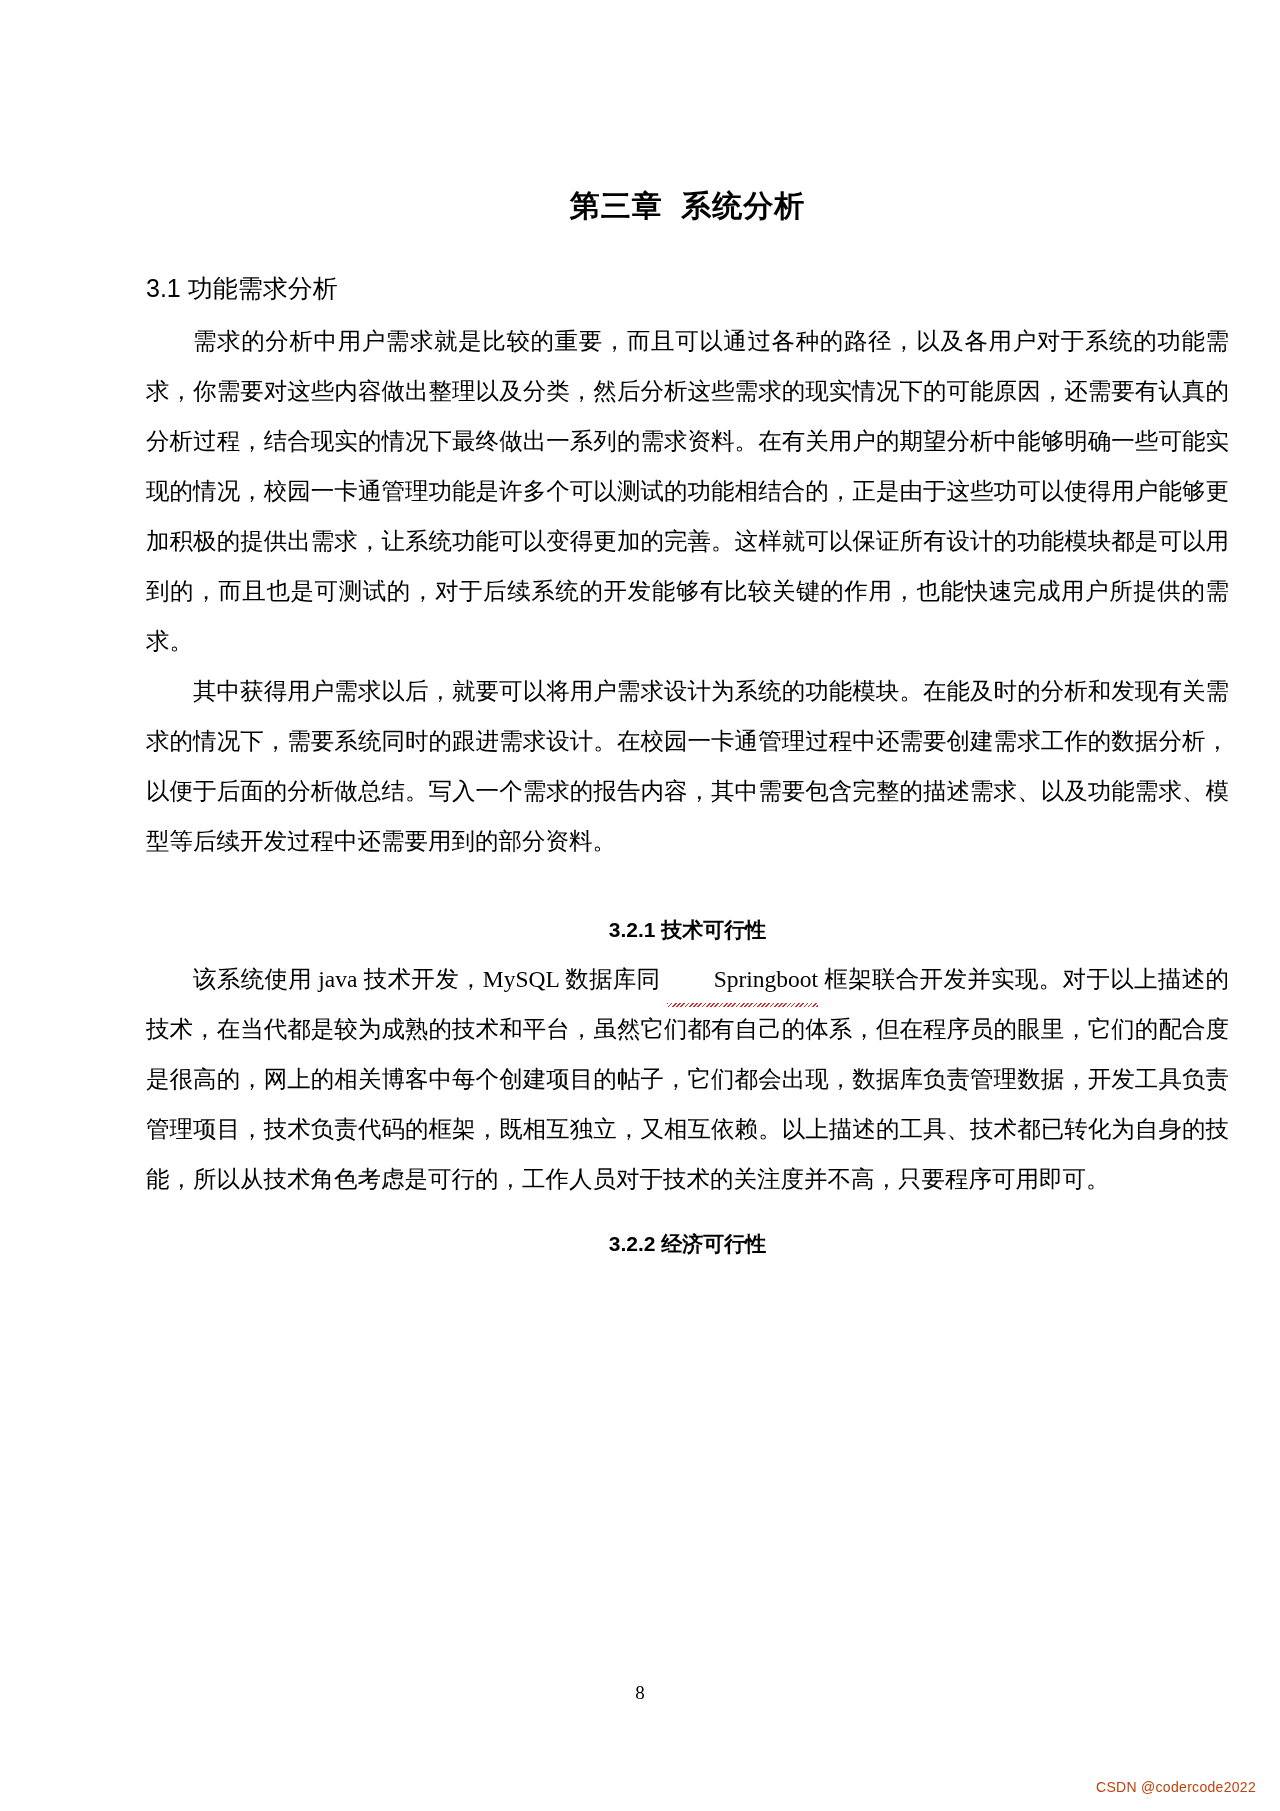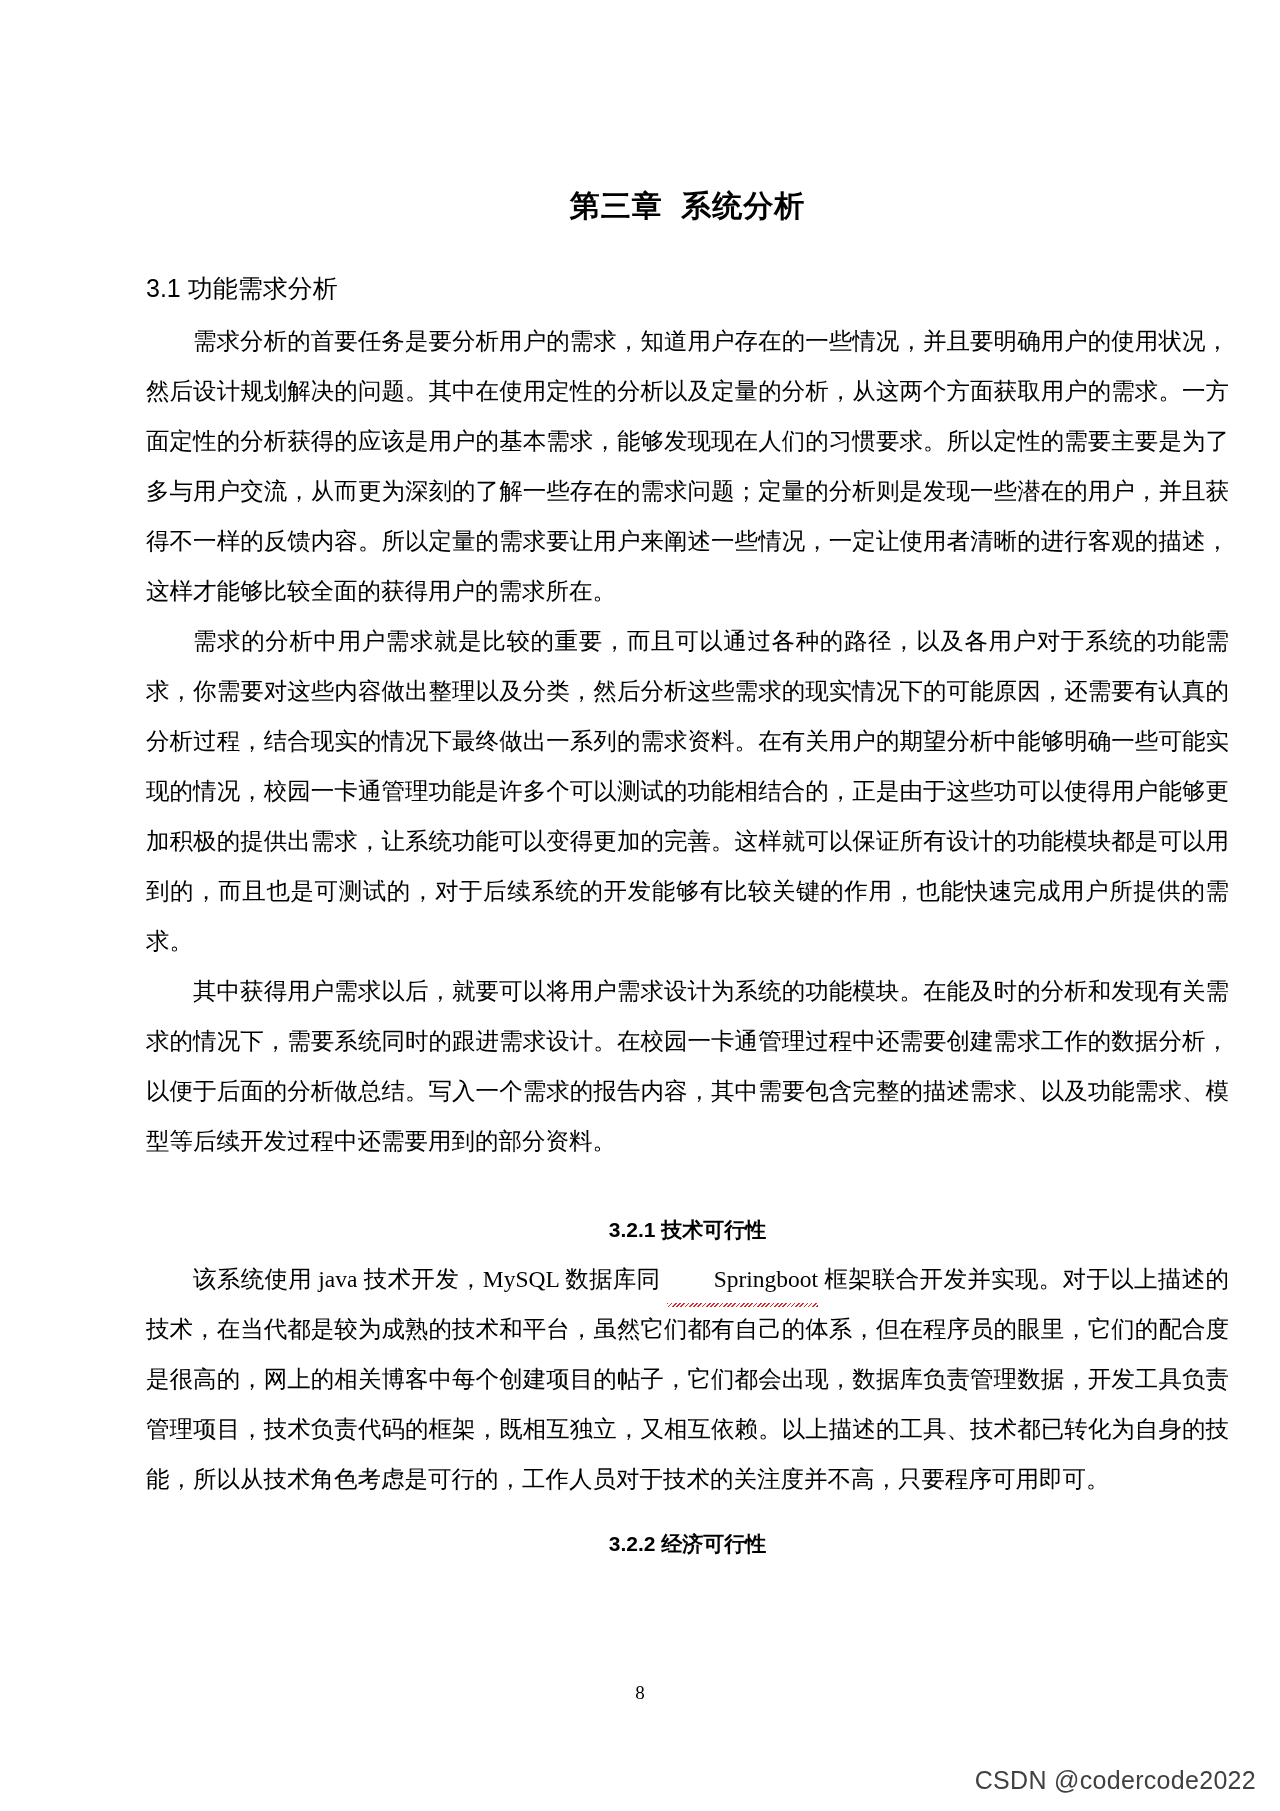--- a/index.html
+++ b/index.html
@@ -116,42 +116,41 @@
     font-family: "Liberation Serif", "DejaVu Serif", serif;
     font-size: 19px;
     color: #000000;
   }
 
   .watermark {
     position: absolute;
     right: 24px;
     bottom: 16px;
     font-family: "Liberation Sans", "DejaVu Sans", sans-serif;
-    font-size: 25px;
-    color: #404040;
+    font-size: 14px;
+    color: #c2410c;
     letter-spacing: 0.3px;
     white-space: nowrap;
   }
 </style>
 </head>
 <body>
 
 <div class="page">
 
   <div class="content">
 
     <h1 class="chapter-title">第三章  系统分析</h1>
 
     <div class="spacer-title-h2"></div>
 
     <h2 class="h2">3.1 功能需求分析</h2>
 
     <div class="spacer-h2-para"></div>
 
-    <p class="para">需求分析的首要任务是要分析用户的需求，知道用户存在的一些情况，并且要明确用户的使用状况，然后设计规划解决的问题。其中在使用定性的分析以及定量的分析，从这两个方面获取用户的需求。一方面定性的分析获得的应该是用户的基本需求，能够发现现在人们的习惯要求。所以定性的需要主要是为了多与用户交流，从而更为深刻的了解一些存在的需求问题；定量的分析则是发现一些潜在的用户，并且获得不一样的反馈内容。所以定量的需求要让用户来阐述一些情况，一定让使用者清晰的进行客观的描述，这样才能够比较全面的获得用户的需求所在。</p>
 
     <p class="para">需求的分析中用户需求就是比较的重要，而且可以通过各种的路径，以及各用户对于系统的功能需求，你需要对这些内容做出整理以及分类，然后分析这些需求的现实情况下的可能原因，还需要有认真的分析过程，结合现实的情况下最终做出一系列的需求资料。在有关用户的期望分析中能够明确一些可能实现的情况，校园一卡通管理功能是许多个可以测试的功能相结合的，正是由于这些功可以使得用户能够更加积极的提供出需求，让系统功能可以变得更加的完善。这样就可以保证所有设计的功能模块都是可以用到的，而且也是可测试的，对于后续系统的开发能够有比较关键的作用，也能快速完成用户所提供的需求。</p>
 
     <p class="para">其中获得用户需求以后，就要可以将用户需求设计为系统的功能模块。在能及时的分析和发现有关需求的情况下，需要系统同时的跟进需求设计。在校园一卡通管理过程中还需要创建需求工作的数据分析，以便于后面的分析做总结。写入一个需求的报告内容，其中需要包含完整的描述需求、以及功能需求、模型等后续开发过程中还需要用到的部分资料。</p>
 
     <div class="spacer-para-h2"></div>
 
 
     <div class="spacer-h2-h3"></div>
 

